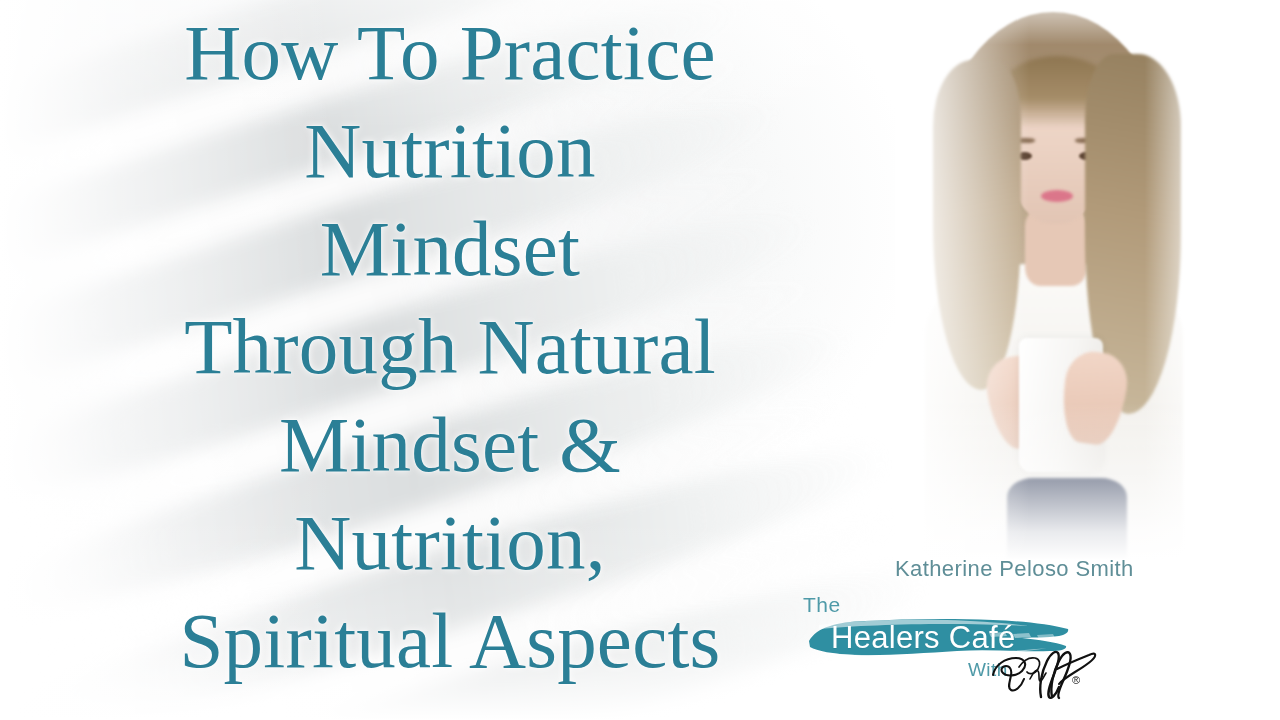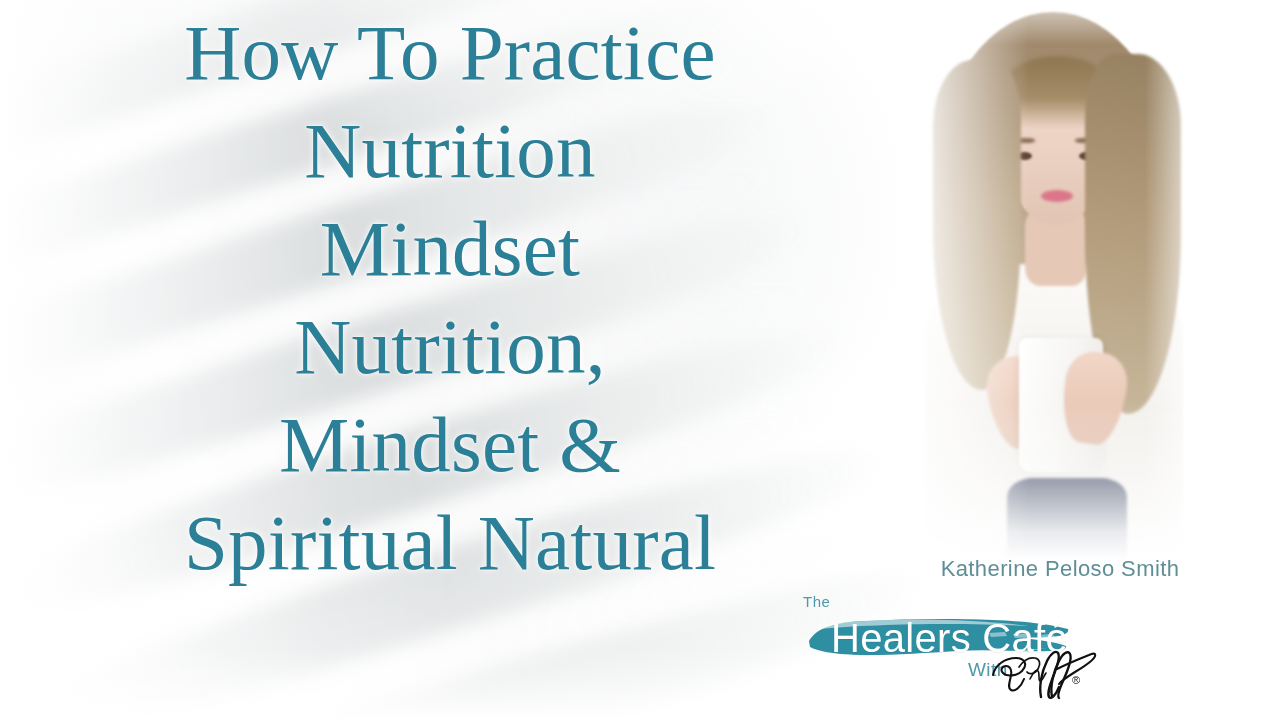--- a/index.html
+++ b/index.html
@@ -194,55 +194,55 @@
       linear-gradient(to bottom, rgba(255,255,255,0) 72%, rgba(255,255,255,.9) 95%, #ffffff 100%),
       linear-gradient(to right, rgba(255,255,255,0) 78%, rgba(255,255,255,.9) 97%, #ffffff 100%),
       linear-gradient(to top, rgba(255,255,255,0) 92%, rgba(255,255,255,.7) 100%);
   }
 
   
   .guest-name{
     position:absolute;
     left:895px; top:556px;
     width:330px;
-    text-align:center;
+    text-align:left;
     font-family:"Liberation Sans","DejaVu Sans",sans-serif;
     font-size:22px;
     font-weight:400;
     letter-spacing:.4px;
     color:#5f8e97;
     z-index:6;
     text-shadow:0 0 4px rgba(255,255,255,.9);
   }
 
   
   .logo{
     position:absolute;
     left:793px; top:593px;
     width:300px; height:118px;
     z-index:7;
   }
   .logo-the{
     position:absolute;
     left:10px; top:0px;
     font-family:"Liberation Sans","DejaVu Sans",sans-serif;
-    font-size:15px;
+    font-size:21px;
     color:#4f9aa8;
     letter-spacing:.5px;
   }
   .brush{
     position:absolute;
     left:14px; top:22px;
     width:265px; height:46px;
   }
   .logo-healers{
     position:absolute;
     left:38px; top:27px;
     font-family:"Liberation Sans","DejaVu Sans",sans-serif;
-    font-size:40px;
+    font-size:31px;
     font-weight:400;
     color:#ffffff;
     letter-spacing:.3px;
     line-height:36px;
     text-shadow:0 1px 1px rgba(0,0,0,.07);
   }
   .logo-with{
     position:absolute;
     left:175px; top:66px;
     font-family:"Liberation Sans","DejaVu Sans",sans-serif;
@@ -313,23 +313,24 @@
       <div class="ph-mug"></div>
       <div class="ph-hand r"></div>
     </div>
     <div class="ph-fade"></div>
   </div>
 
   <div class="title-block">
     <div class="title-line">How To Practice</div>
     <div class="title-line">Nutrition</div>
     <div class="title-line">Mindset</div>
+    <div class="title-line">Through Natural</div>
+    <div class="title-line">Mindset &amp;</div>
     <div class="title-line">Nutrition,</div>
-    <div class="title-line">Mindset &amp;</div>
-    <div class="title-line">Spiritual Natural</div>
+    <div class="title-line">Spiritual Aspects</div>
   </div>
 
   <div class="guest-name">Katherine Peloso Smith</div>
 
   <div class="logo">
     <div class="logo-the">The</div>
 
     <svg class="brush" viewBox="0 0 265 46" preserveAspectRatio="none">
       <path d="M2,26 C10,12 30,7 58,6 C96,4 140,3 186,5 C214,6 242,9 261,14
                C262,17 259,20 252,21 C240,23 228,22 215,23

